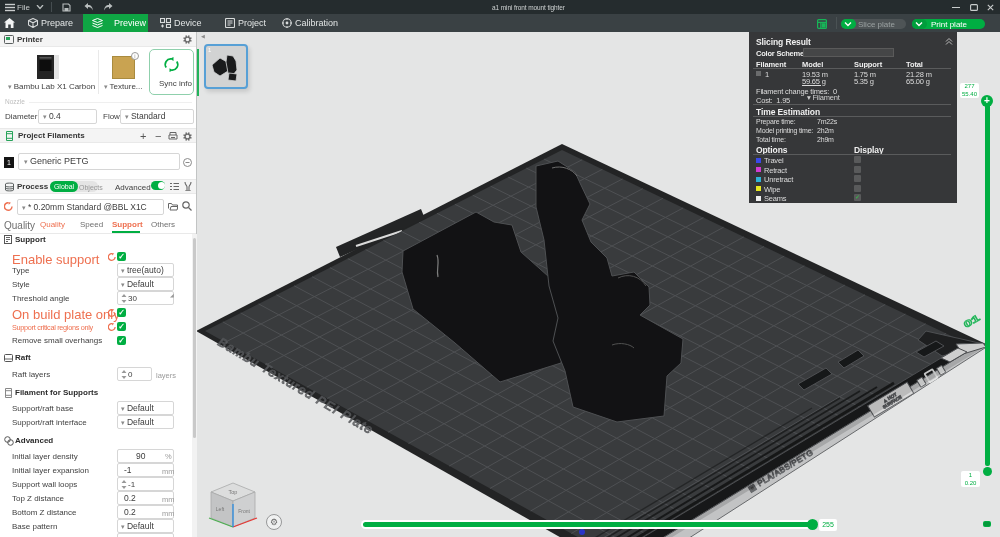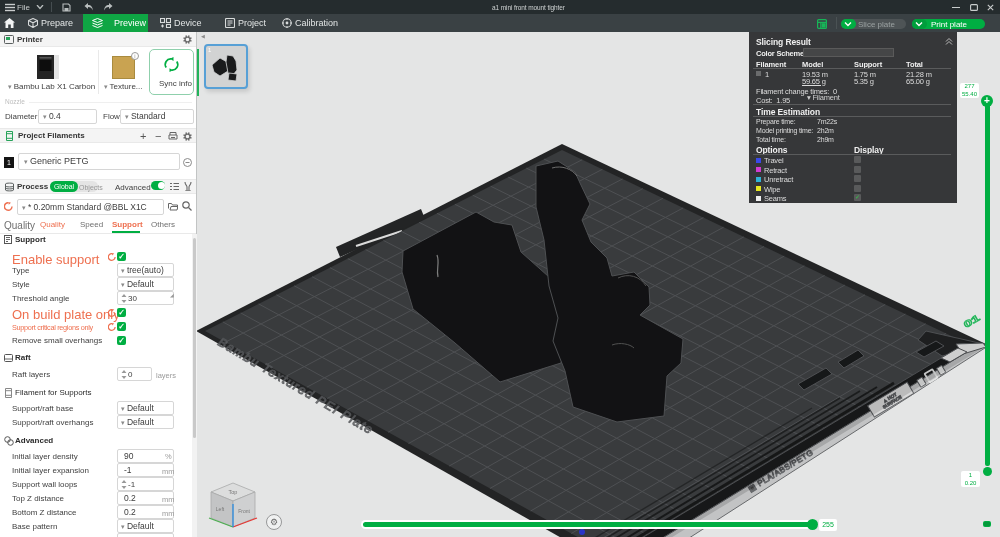--- a/index.html
+++ b/index.html
@@ -265,33 +265,33 @@
       <svg class="abs" style="left:3px;top:2px" width="6" height="9" viewBox="0 0 6 9">
         <path d="M3 0 L5.5 3 H0.5 Z M3 9 L0.5 6 H5.5 Z" fill="#999"></path>
       </svg>
     </div>
  <div class="lbl" style="left:128px;top:338px;">0</div>
  <div class="unit" style="left:156px;top:339px;">layers</div>
 
  <svg class="abs" style="left:4px;top:356px" width="9" height="10" viewBox="0 0 9 10">
       <path d="M1.5 0.5 h6 v9 h-6 Z M1.5 2.7 h6 M1.5 7.3 h6" fill="none" stroke="#888" stroke-width="1"></path>
     </svg>
- <div class="lbl" style="left:15px;top:356px;font-weight:normal;color:#2b2b2b;">Filament for Supports</div>
+ <div class="lbl" style="left:15px;top:356px;font-weight:bold;color:#2b2b2b;">Filament for Supports</div>
  <div class="lbl" style="left:12px;top:372px;">Support/raft base</div>
  <div class="box" style="left:117px;top:369px;width:57px;height:14px;line-height:12px;"><span class="chev" style="margin-left:3px">▾</span> Default</div>
- <div class="lbl" style="left:12px;top:386px;">Support/raft overhangs</div>
+ <div class="lbl" style="left:12px;top:386px;">Support/raft interface</div>
  <div class="box" style="left:117px;top:383px;width:57px;height:14px;line-height:12px;"><span class="chev" style="margin-left:3px">▾</span> Default</div>
 
  <svg class="abs" style="left:4px;top:404px" width="10" height="10" viewBox="0 0 10 10">
       <circle cx="3.5" cy="3.5" r="2.8" fill="none" stroke="#555" stroke-width="1"></circle>
       <circle cx="6.5" cy="6.5" r="2.8" fill="none" stroke="#555" stroke-width="1"></circle>
     </svg>
  <div class="lbl" style="left:15px;top:404px;font-weight:bold;color:#2b2b2b;">Advanced</div>
  <div class="lbl" style="left:12px;top:420px;">Initial layer density</div>
- <div class="box" style="left:117px;top:417px;width:57px;height:14px;line-height:12px;"><span style="margin-left:6px">90</span></div>
+ <div class="box" style="left:117px;top:417px;width:57px;height:14px;line-height:12px;"><span style="margin-left:18px">90</span></div>
  <div class="unit" style="left:165px;top:420px;">%</div>
  <div class="lbl" style="left:12px;top:434px;">Initial layer expansion</div>
  <div class="box" style="left:117px;top:431px;width:57px;height:14px;line-height:12px;"><span style="margin-left:6px">-1</span></div>
  <div class="unit" style="left:162px;top:435px;">mm</div>
  <div class="lbl" style="left:12px;top:448px;">Support wall loops</div>
  <div class="box" style="left:117px;top:445px;width:57px;height:14px;">
       <svg class="abs" style="left:3px;top:2px" width="6" height="9" viewBox="0 0 6 9">
         <path d="M3 0 L5.5 3 H0.5 Z M3 9 L0.5 6 H5.5 Z" fill="#999"></path>
       </svg>
     </div>

